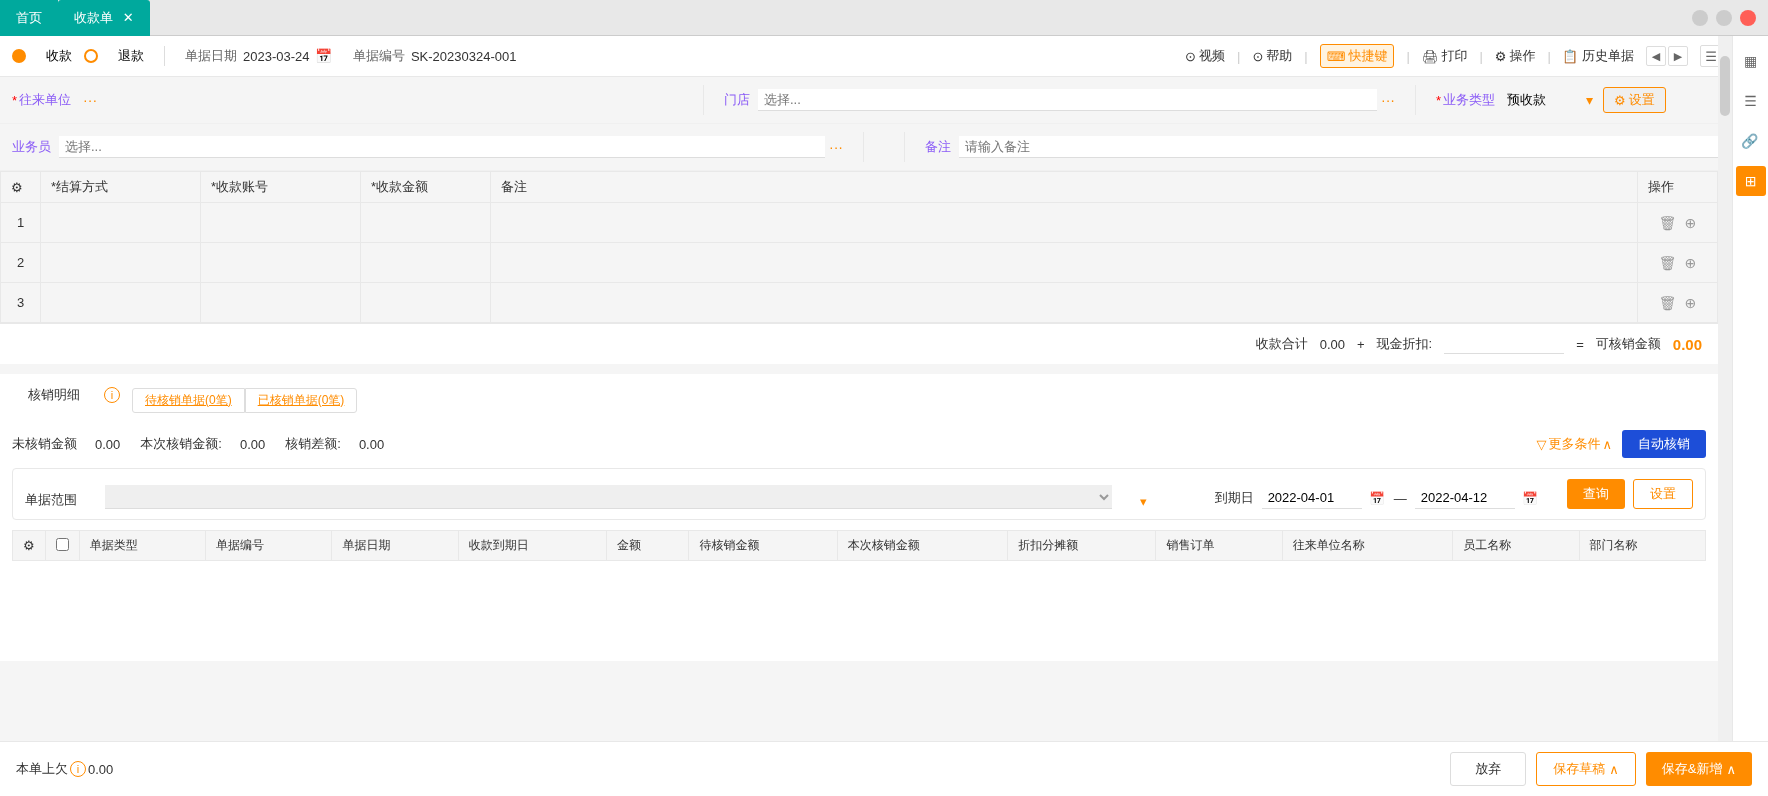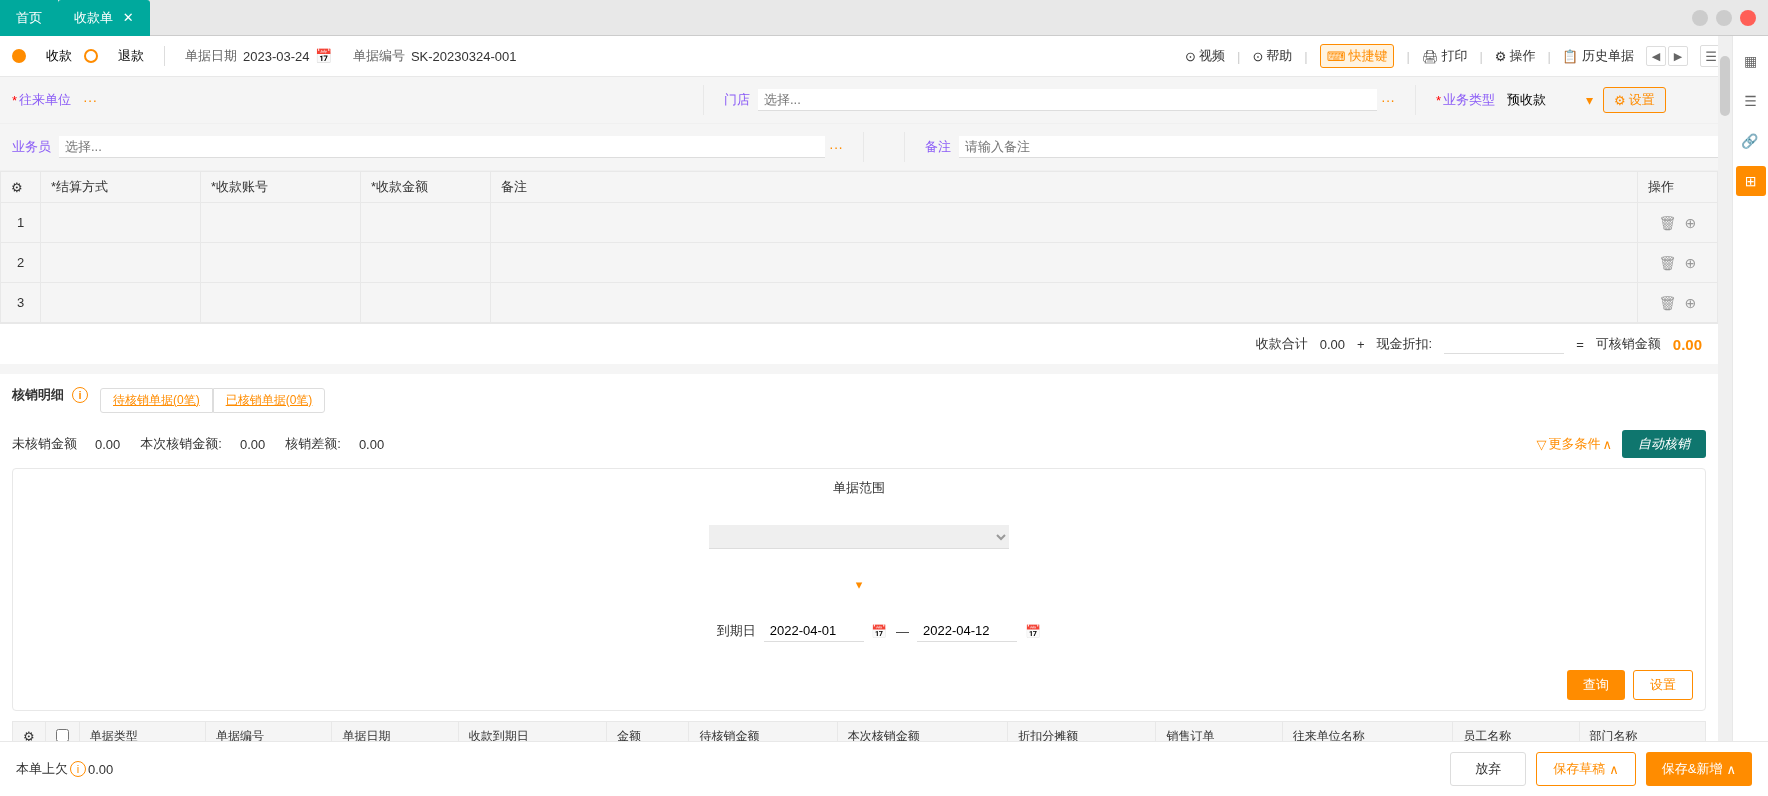--- a/index.html
+++ b/index.html
@@ -66,32 +66,32 @@
     .summary-text { color: #333; }
     .summary-value { color: #333; font-weight: 500; }
     .summary-orange { color: #ff8c00; font-weight: bold; font-size: 15px; }
     .summary-input { border: none; border-bottom: 1px solid #ddd; width: 120px; text-align: right; outline: none; padding: 2px 4px; }
 
     
     .section-divider { background: #f5f5f5; height: 10px; }
 
     
     .verify-section { background: #fff; padding: 12px; }
-    .verify-title { font-size: 15px; font-weight: bold; color: #333; display: flex; align-items: center; gap: 8px; margin-bottom: 10px; }
+    .verify-title { font-size: 15px; font-weight: normal; color: #333; display: flex; align-items: center; gap: 24px; margin-bottom: 10px; margin-left: 16px; }
     .info-icon { width: 16px; height: 16px; border-radius: 50%; border: 1px solid #ff8c00; color: #ff8c00; display: inline-flex; align-items: center; justify-content: center; font-size: 11px; cursor: pointer; }
     .tab-group { display: flex; gap: 0; margin-left: 12px; }
     .tab-btn { padding: 3px 12px; border: 1px solid #ddd; cursor: pointer; color: #ff8c00; font-size: 12px; background: #fff; text-decoration: underline; }
     .tab-btn:first-child { border-radius: 3px 0 0 3px; }
     .tab-btn:last-child { border-radius: 0 3px 3px 0; }
     .verify-stats { display: flex; align-items: center; gap: 20px; padding: 6px 0 10px; }
     .stat-item { display: flex; align-items: center; gap: 18px; color: #333; }
     .stat-value { color: #333; }
 
     
-    .filter-row { display: flex; align-items: center; gap: 28px; padding: 8px 0; border: 1px solid #e8e8e8; border-radius: 4px; padding: 10px 12px; margin-bottom: 10px; flex-direction: column; }
+    .filter-row { display: flex; align-items: flex-end; gap: 28px; padding: 8px 0; border: 1px solid #e8e8e8; border-radius: 4px; padding: 10px 12px; margin-bottom: 10px; }
     .filter-label { color: #333; white-space: nowrap; }
     .filter-select { flex: 1; border: none; border-bottom: 1px solid #ddd; padding: 3px 6px; outline: none; color: #999; font-size: 13px; cursor: pointer; }
     .filter-dropdown { color: #ff8c00; cursor: pointer; }
     .date-range { display: flex; align-items: center; gap: 8px; margin-left: 40px; }
     .date-input { border: none; border-bottom: 1px solid #ddd; padding: 3px 6px; outline: none; width: 100px; font-size: 13px; }
     .date-sep { color: #333; }
     .filter-right { margin-left: auto; display: flex; gap: 8px; }
     .btn-query { background: #ff8c00; color: #fff; border: none; padding: 5px 16px; border-radius: 3px; cursor: pointer; }
     .btn-settings { background: #fff; color: #ff8c00; border: 1px solid #ff8c00; padding: 5px 16px; border-radius: 3px; cursor: pointer; }
     .more-conds { color: #ff8c00; cursor: pointer; font-size: 12px; display: flex; align-items: center; gap: 2px; }
@@ -330,21 +330,21 @@
     <div class="stat-item">
       <span>核销差额:</span>
       <span class="stat-value">0.00</span>
     </div>
     <div style="margin-left:auto; display:flex; align-items:center; gap:10px;">
       <span class="more-conds">
         <span>▽</span>
         <span>更多条件</span>
         <span>∧</span>
       </span>
-      <button class="btn-query" style="background:#0f766e;font-style:italic;">自动核销</button>
+      <button class="btn-query" style="background:#1d4ed8;">自动核销</button>
     </div>
   </div>
 
   <div class="filter-row">
     <span class="filter-label">单据范围</span>
     <select class="filter-select" style="width:300px;">
       <option></option>
     </select>
     <span class="filter-dropdown">▾</span>
     <div class="date-range">

